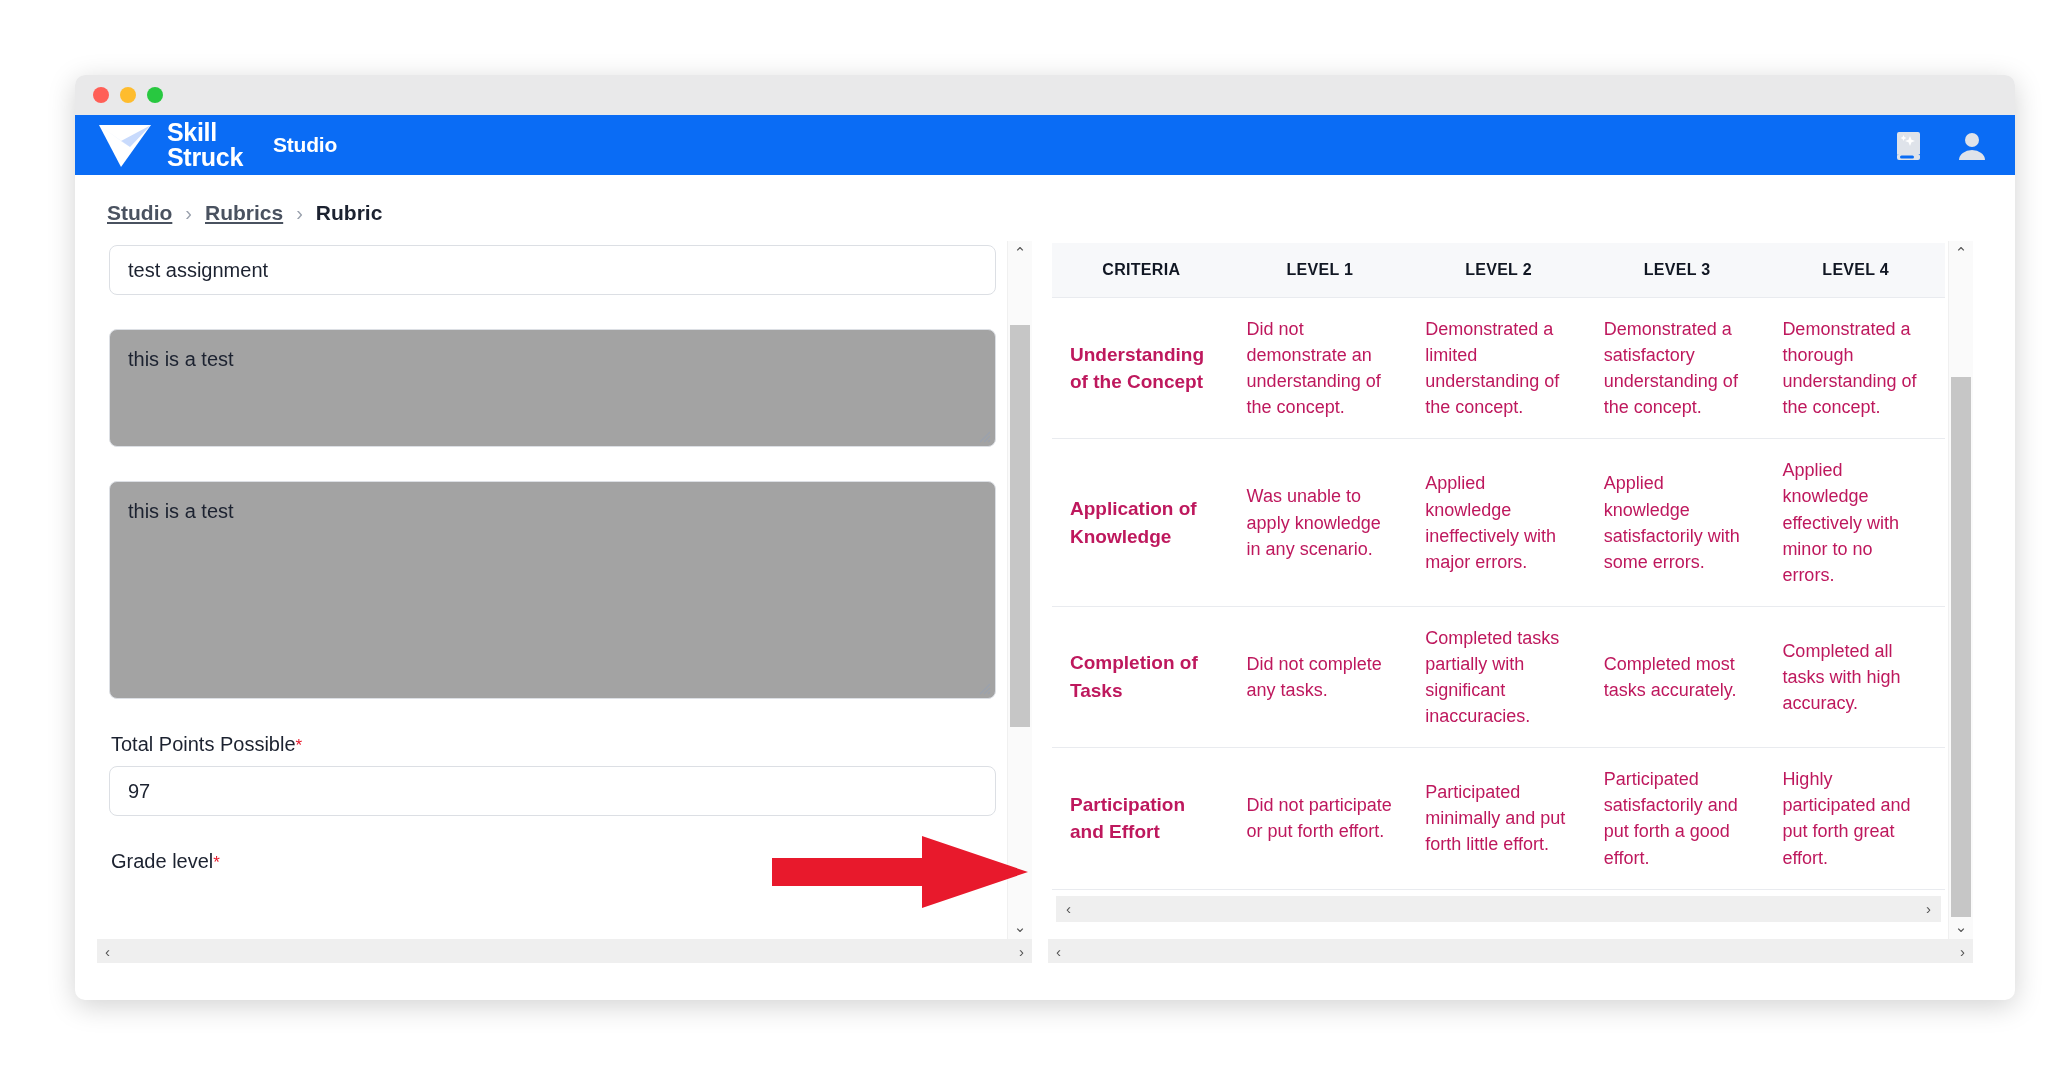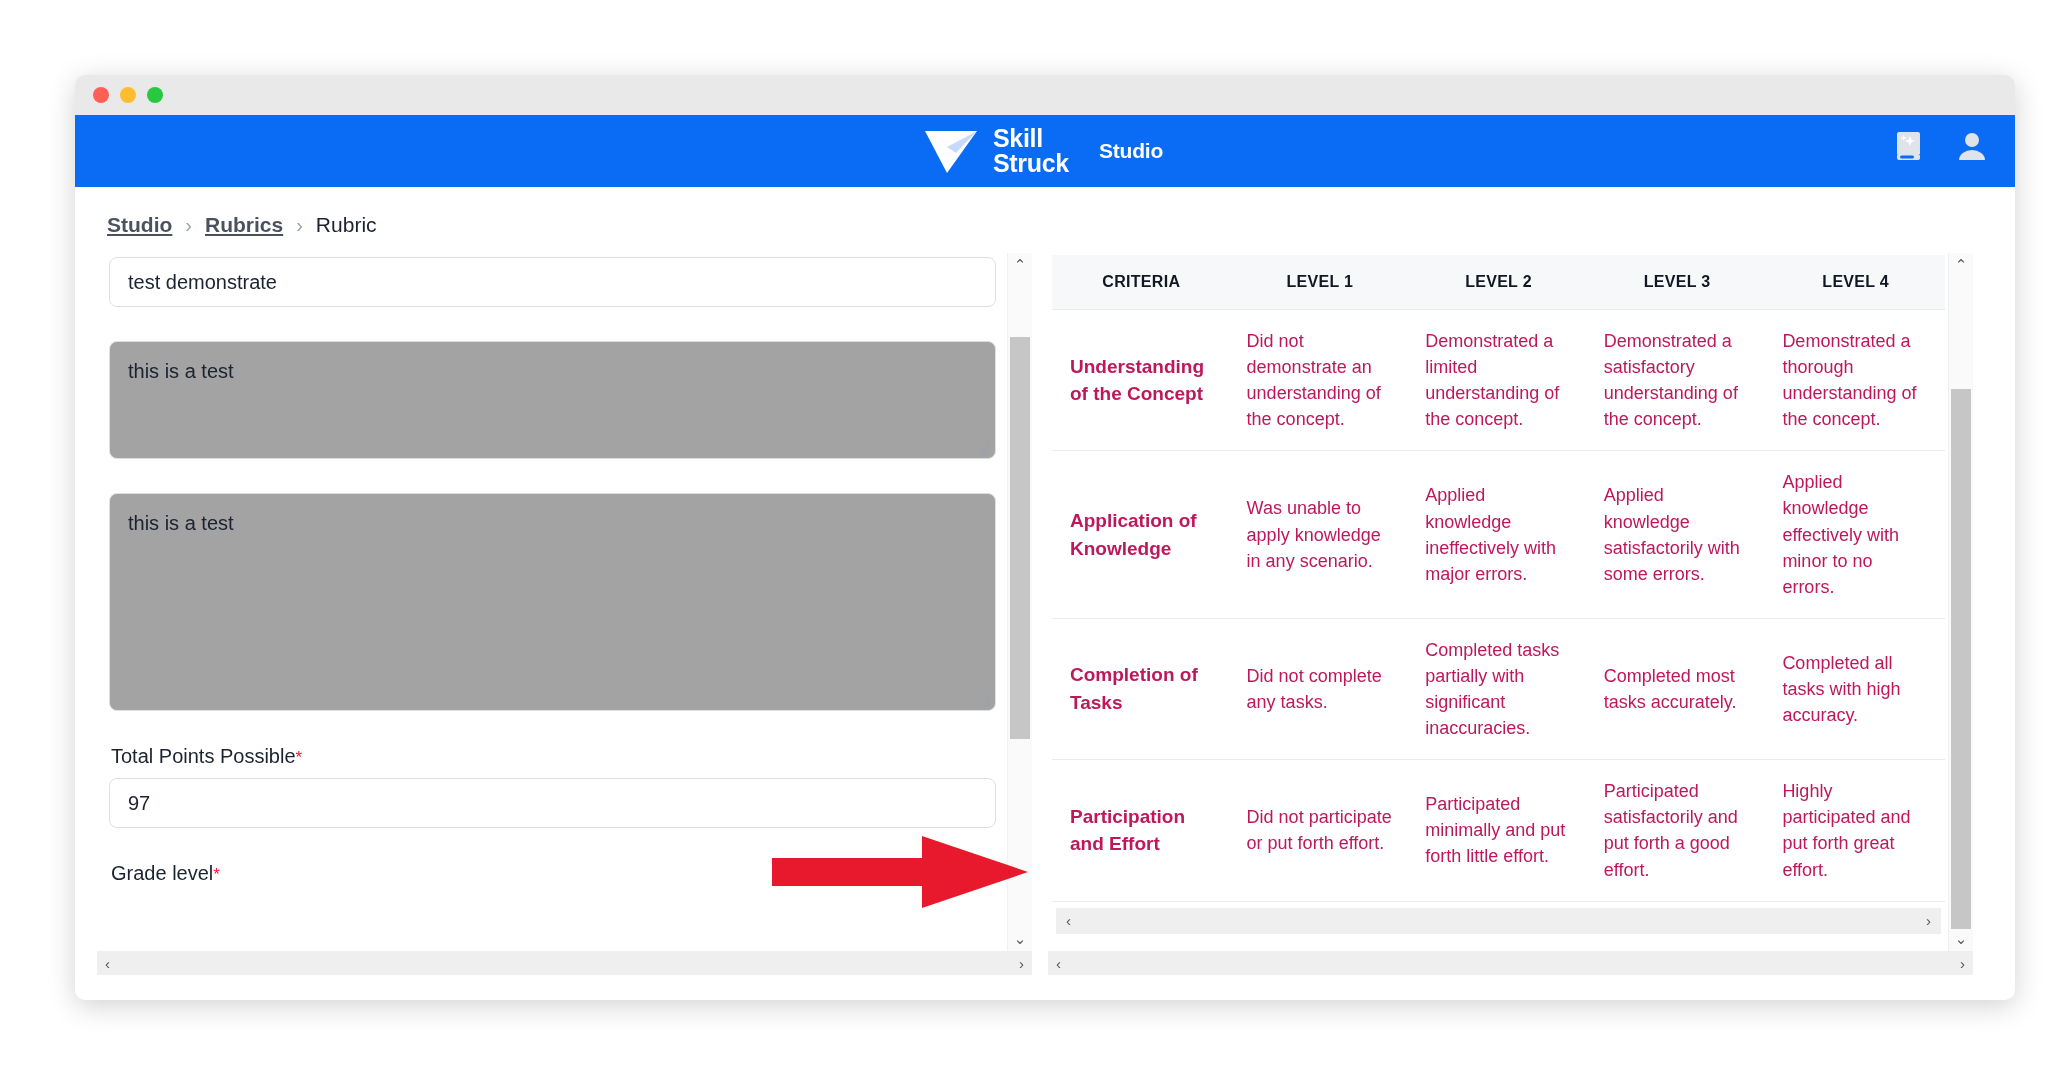--- a/index.html
+++ b/index.html
@@ -25,24 +25,23 @@
     height: 40px; background: #e9e9ea;
     display: flex; align-items: center; padding-left: 18px; gap: 11px;
   }
   .dot { width: 16px; height: 16px; border-radius: 50%; }
   .dot.red { background: #ff5f57; }
   .dot.amber { background: #febc2e; }
   .dot.green { background: #28c840; }
 
   
   .appbar {
-    height: 72px; background: #0a6cf5;
+    height: 60px; background: #0a6cf5;
     display: flex; align-items: center; padding: 0 26px 0 22px;
     position: relative;
-    justify-content: center;
   }
   .brand { display: flex; align-items: center; gap: 14px; }
   .logo-mark { width: 56px; height: 48px; display: block; }
   .brand-name {
     color: #ffffff; font-weight: 700; font-size: 25px; line-height: 25px;
     letter-spacing: -0.3px;
   }
   .brand-name span { display: block; }
   .studio-label {
     color: #ffffff; font-weight: 700; font-size: 21px; margin-left: 30px;
@@ -57,21 +56,21 @@
   
   .breadcrumb {
     display: flex; align-items: center; gap: 13px;
     padding: 26px 0 16px 32px; font-size: 21px;
   }
   .crumb-link {
     color: #4a5260; text-decoration: underline; font-weight: 700;
     cursor: pointer;
   }
   .crumb-sep { color: #9aa1ad; font-size: 20px; font-weight: 400; }
-  .crumb-current { color: #1c2230; font-weight: 400; }
+  .crumb-current { color: #1c2230; font-weight: 700; }
 
   
   .body-cols { display: flex; height: 722px; padding: 0 0 0 0; }
 
   .panel { position: relative; background: #ffffff; }
   .panel-left { width: 935px; margin-left: 22px; }
   .panel-right { width: 925px; margin-left: 16px; }
 
   .panel-scroll {
     position: absolute; left: 0; top: 0; right: 24px; bottom: 24px;
@@ -206,21 +205,21 @@
       <span class="crumb-sep">›</span>
       <span class="crumb-current">Rubric</span>
     </div>
 
     <div class="body-cols">
 
       <div class="panel panel-left">
         <div class="panel-scroll">
           <div class="form-inner">
 
-            <div class="text-input" title="Assignment Name">test demonstrate</div>
+            <div class="text-input" title="Assignment Name">test assignment</div>
 
             <div class="spacer-34"></div>
 
             <div class="textarea-box ta-desc" title="Assignment Description">
               <span>this is a test</span>
               <svg class="resize-grip" viewBox="0 0 16 16">
                 <path d="M15 5 L5 15 M15 9 L9 15 M15 13 L13 15" stroke="#9aa1ad" stroke-width="1.2" fill="none"></path>
               </svg>
             </div>
 

